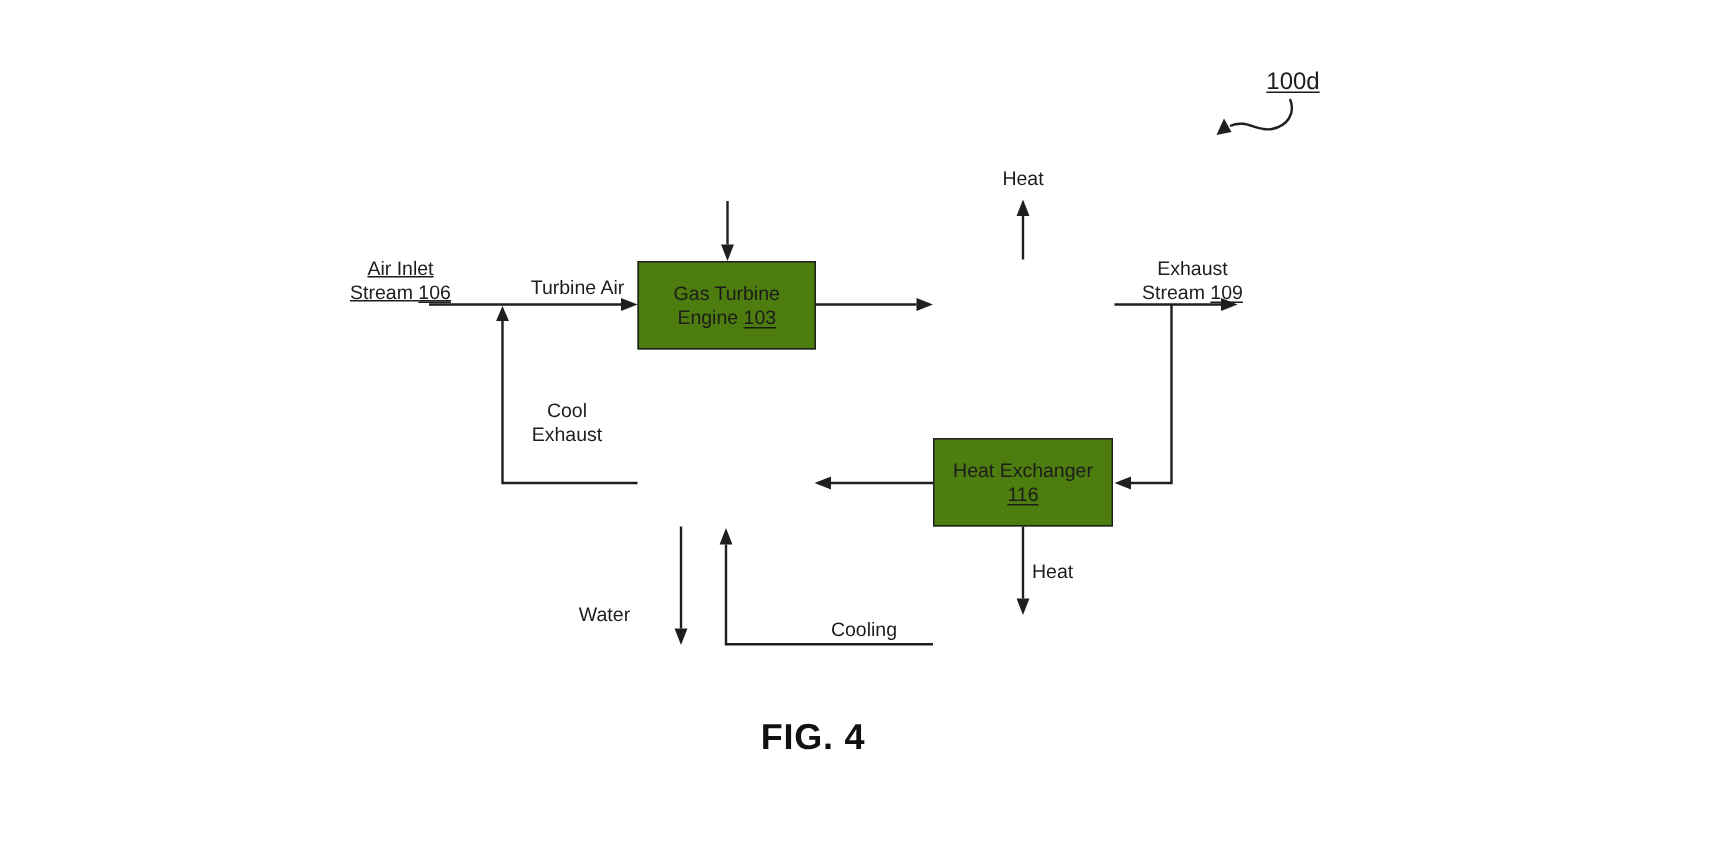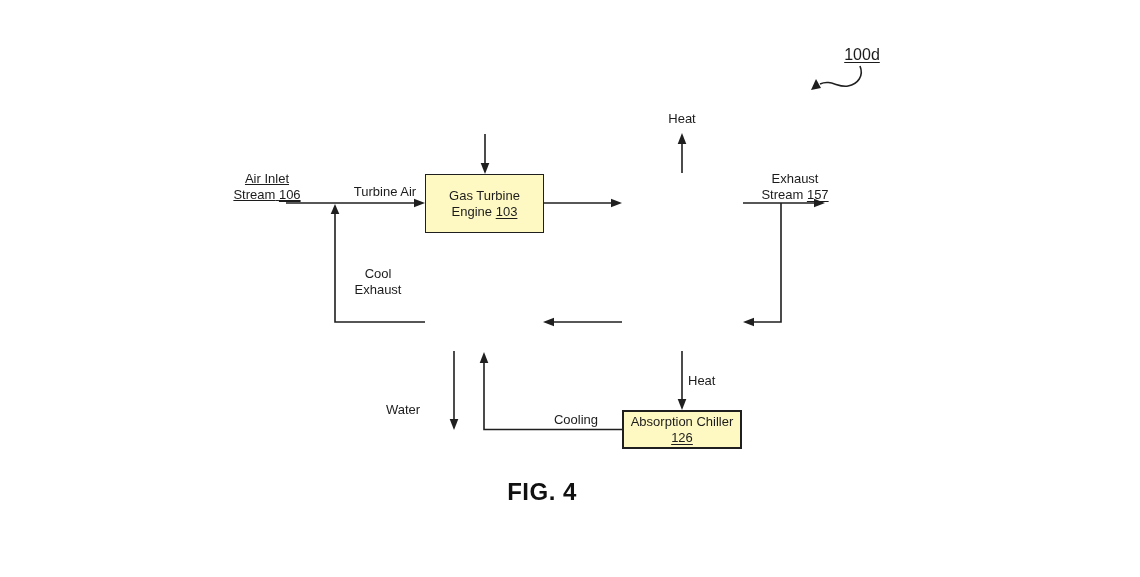--- a/index.html
+++ b/index.html
@@ -12,21 +12,21 @@
     width: 1140px;
     height: 577px;
     background: #ffffff;
     font-family: "Liberation Sans", sans-serif;
     color: #1c1c1c;
     overflow: hidden;
   }
   .block {
     position: absolute;
     border: 1.6px solid #1f1f1f;
-    background: #fef9c3;
+    background: #4d7c0f;
     display: flex;
     align-items: center;
     justify-content: center;
     text-align: center;
     font-size: 13px;
     line-height: 15.5px;
     box-sizing: border-box;
   }
   .block .inner { padding: 0 6px; }
   .block.thick { border-width: 2.2px; }
@@ -99,29 +99,29 @@
       <polygon points="811,90 821,88 816,79"></polygon>
     </g>
   </svg>
 
   <div class="block" style="left:425px; top:174px; width:119px; height:59px;">
     <div class="inner"><span>Gas Turbine Engine</span> <span class="ref">103</span></div>
   </div>
 
 
 
+  <div class="block" style="left:622px; top:292px; width:120px; height:59px;">
+    <div class="inner"><span>Heat Exchanger</span><br><span class="ref">116</span></div>
+  </div>
 
-  <div class="block thick" style="left:622px; top:410px; width:120px; height:39px;">
-    <div class="inner"><span>Absorption Chiller</span><br><span class="ref">126</span></div>
-  </div>
 
 
   <div class="label" style="left:228px; top:171px; width:78px;text-decoration:underline;"><span>Air Inlet Stream</span> <span class="ref">106</span></div>
 
-  <div class="label" style="left:755px; top:171px; width:80px;"><span>Exhaust Stream</span> <span class="ref">157</span></div>
+  <div class="label" style="left:755px; top:171px; width:80px;"><span>Exhaust Stream</span> <span class="ref">109</span></div>
 
   <div class="label" style="left:350px; top:184px; width:70px;">Turbine Air</div>
 
   <div class="label" style="left:652px; top:111px; width:60px;">Heat</div>
 
   <div class="label" style="left:347px; top:266px; width:62px;">Cool Exhaust</div>
 
   <div class="label" style="left:380px; top:402px; width:46px;">Water</div>
 
   <div class="label" style="left:526px; top:412px; width:60px;margin-left:20px;">Cooling</div>

